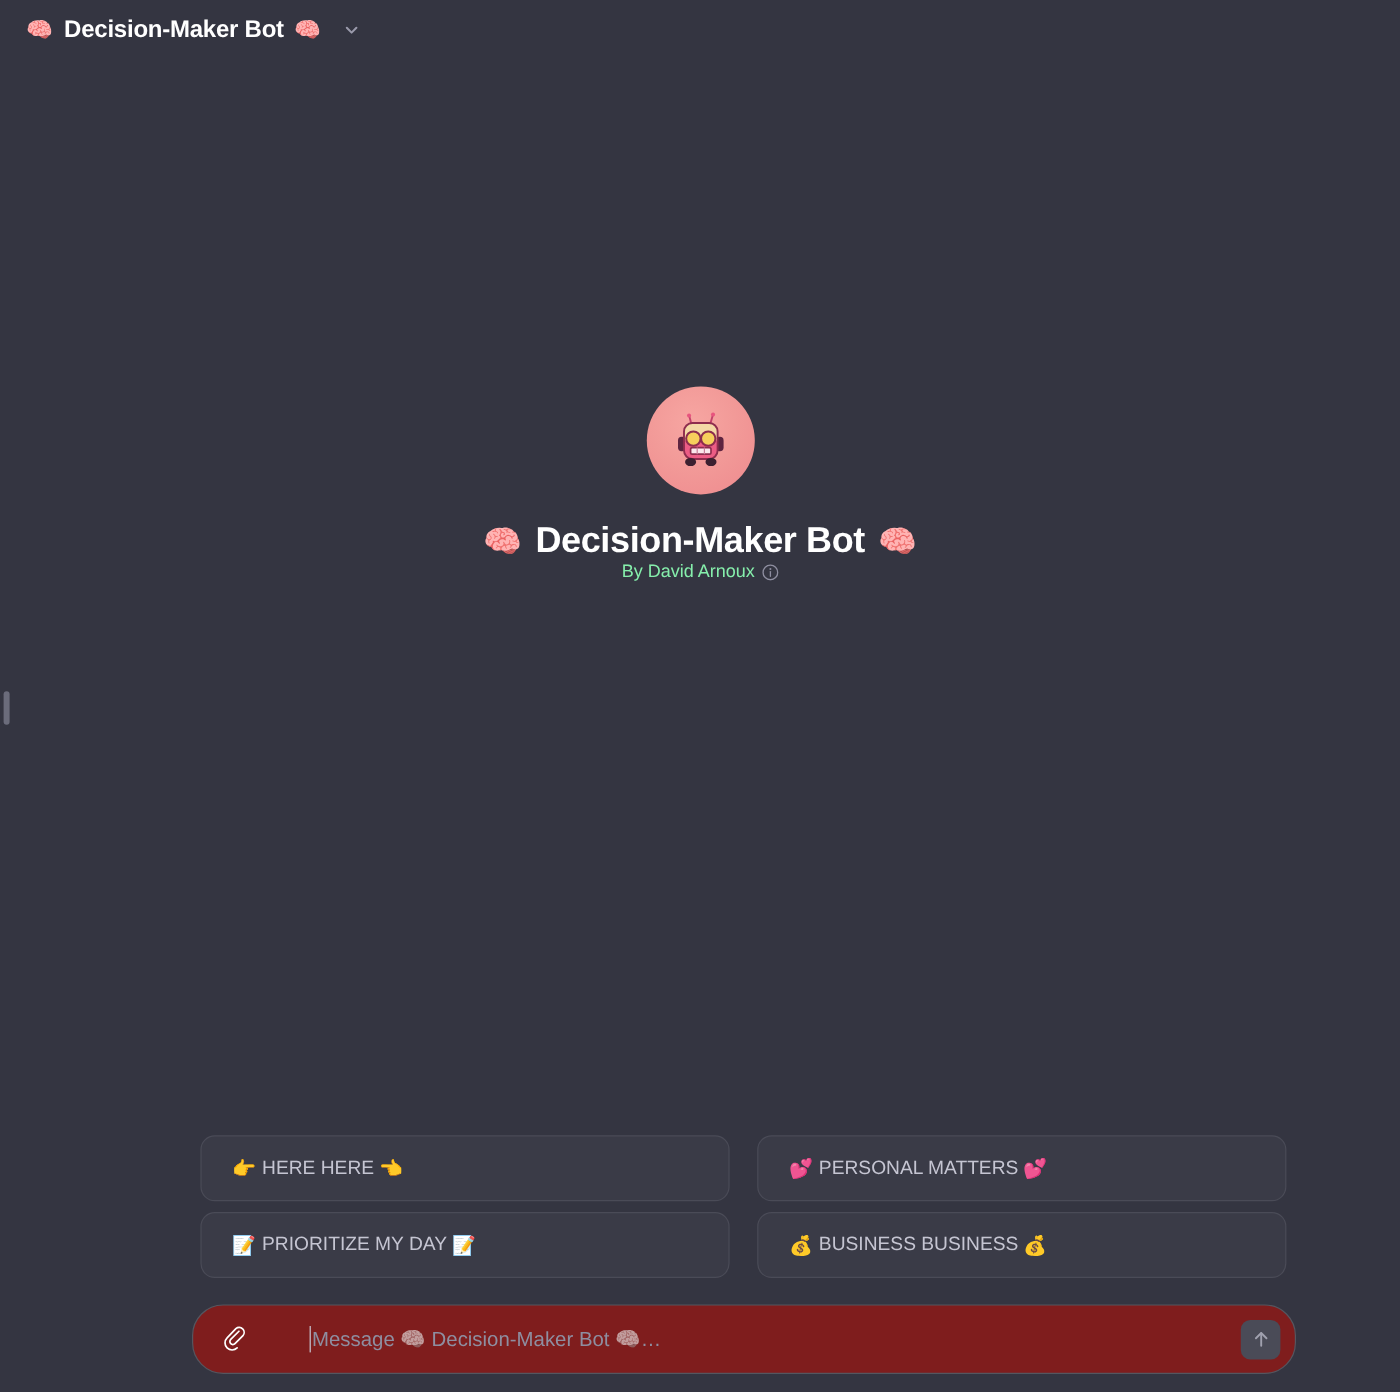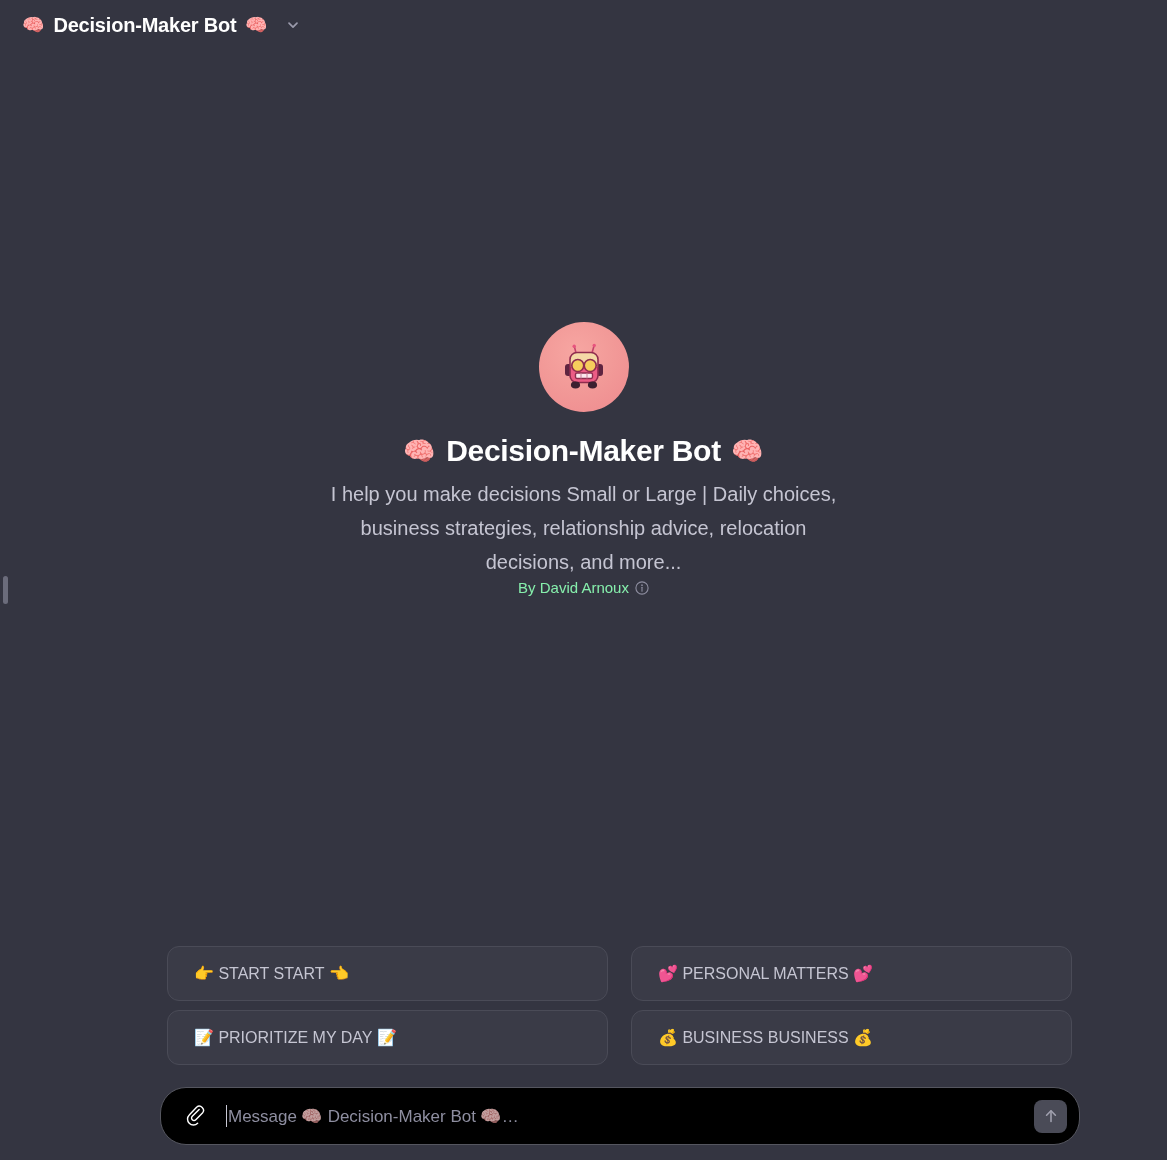--- a/index.html
+++ b/index.html
@@ -144,24 +144,25 @@
   
   .composer {
     position: absolute;
     left: 160px;
     top: 1087px;
     width: 920px;
     height: 58px;
     box-sizing: border-box;
     border: 1px solid #55565F;
     border-radius: 26px;
-    background: #000000;
+    background: #7f1d1d;
     display: flex;
     align-items: center;
     padding: 0 12px 0 22px;
+    gap: 32px;
   }
   .attach-btn {
     display: flex;
     align-items: center;
     justify-content: center;
     width: 26px;
     height: 26px;
     cursor: pointer;
     flex: 0 0 auto;
   }
@@ -251,38 +252,37 @@
       <ellipse cx="35.5" cy="45" rx="4.6" ry="3.4" fill="#3C2030"></ellipse>
     </svg>
   </div>
 
   <div class="hero-title">
     <span class="hero-title-emoji">🧠</span>
     <span>Decision-Maker Bot</span>
     <span class="hero-title-emoji">🧠</span>
   </div>
 
-  <div class="hero-desc">I help you make decisions Small or Large | Daily choices, business strategies, relationship advice, relocation decisions, and more...</div>
 
   <div class="hero-byline">
     <span>By David Arnoux</span>
     <span class="info-icon">
       <svg width="14" height="14" viewBox="0 0 14 14" fill="none">
         <circle cx="7" cy="7" r="6.1" stroke="#8E8EA0" stroke-width="1.1"></circle>
         <circle cx="7" cy="4.2" r="0.85" fill="#8E8EA0"></circle>
         <path d="M7 6.3 V10.3" stroke="#8E8EA0" stroke-width="1.1" stroke-linecap="round"></path>
       </svg>
     </span>
   </div>
 
 </div>
 
 <div class="prompt-grid">
   <div class="prompt-card">
-    <span>👉</span>&nbsp;<span>START START</span>&nbsp;<span>👈</span>
+    <span>👉</span>&nbsp;<span>HERE HERE</span>&nbsp;<span>👈</span>
   </div>
   <div class="prompt-card">
     <span>💕</span>&nbsp;<span>PERSONAL MATTERS</span>&nbsp;<span>💕</span>
   </div>
   <div class="prompt-card">
     <span>📝</span>&nbsp;<span>PRIORITIZE MY DAY</span>&nbsp;<span>📝</span>
   </div>
   <div class="prompt-card">
     <span>💰</span>&nbsp;<span>BUSINESS BUSINESS</span>&nbsp;<span>💰</span>
   </div>

